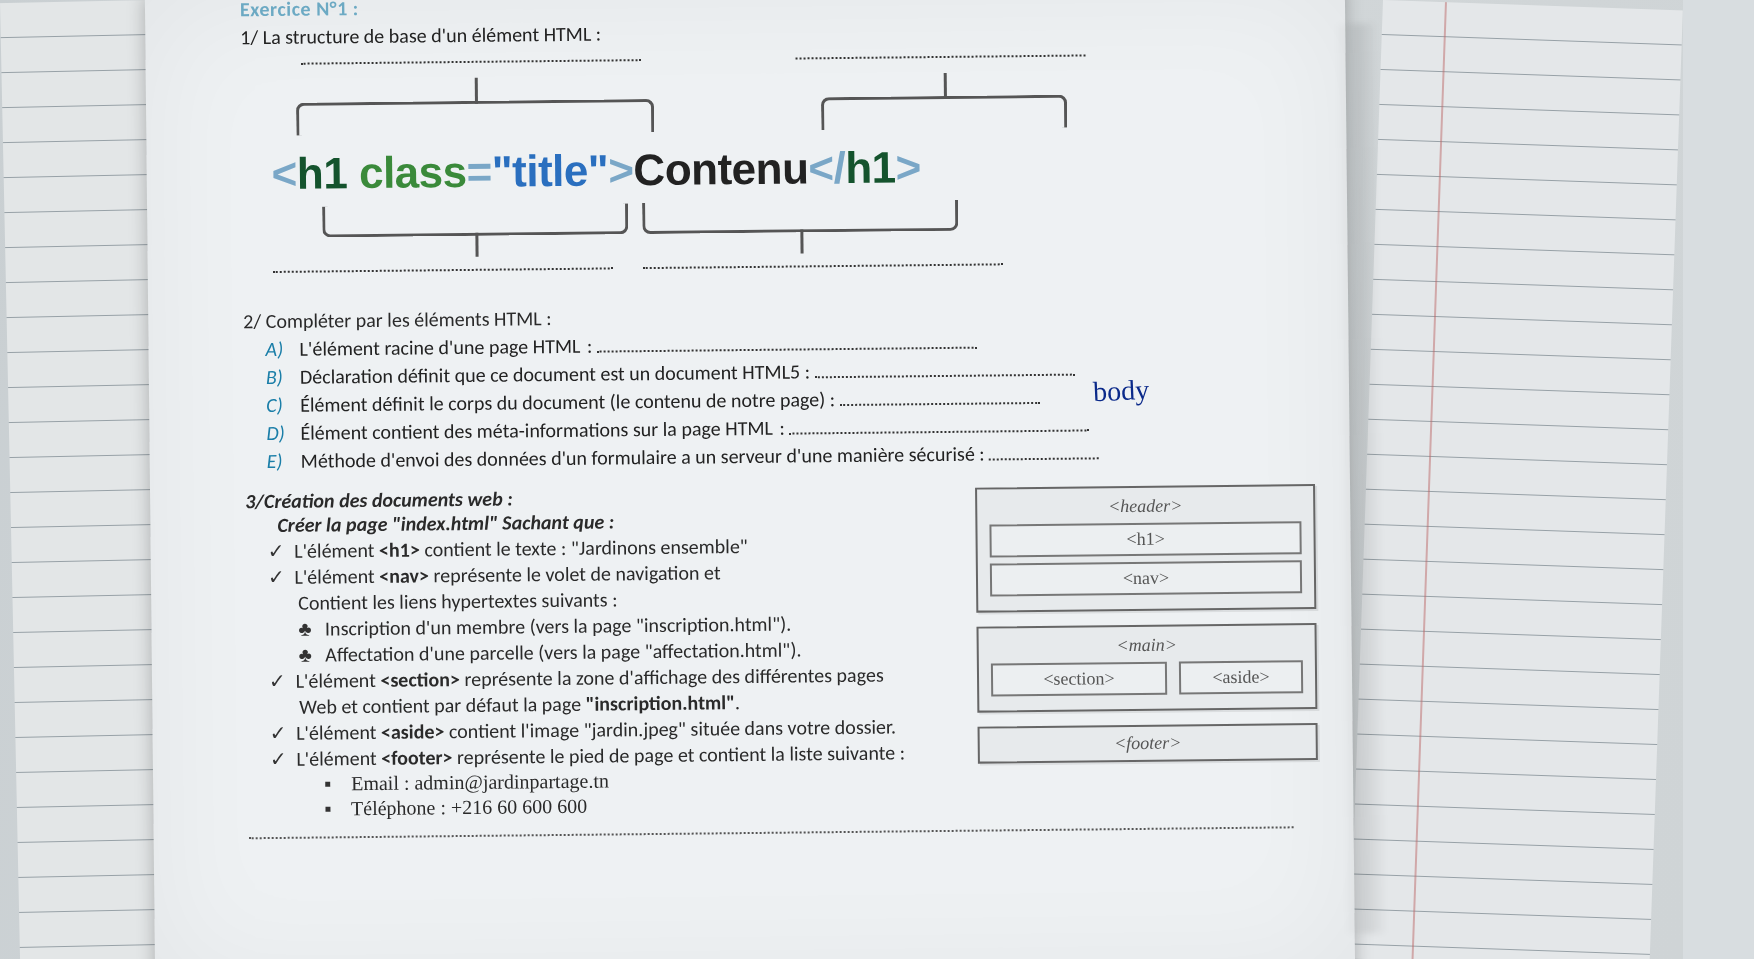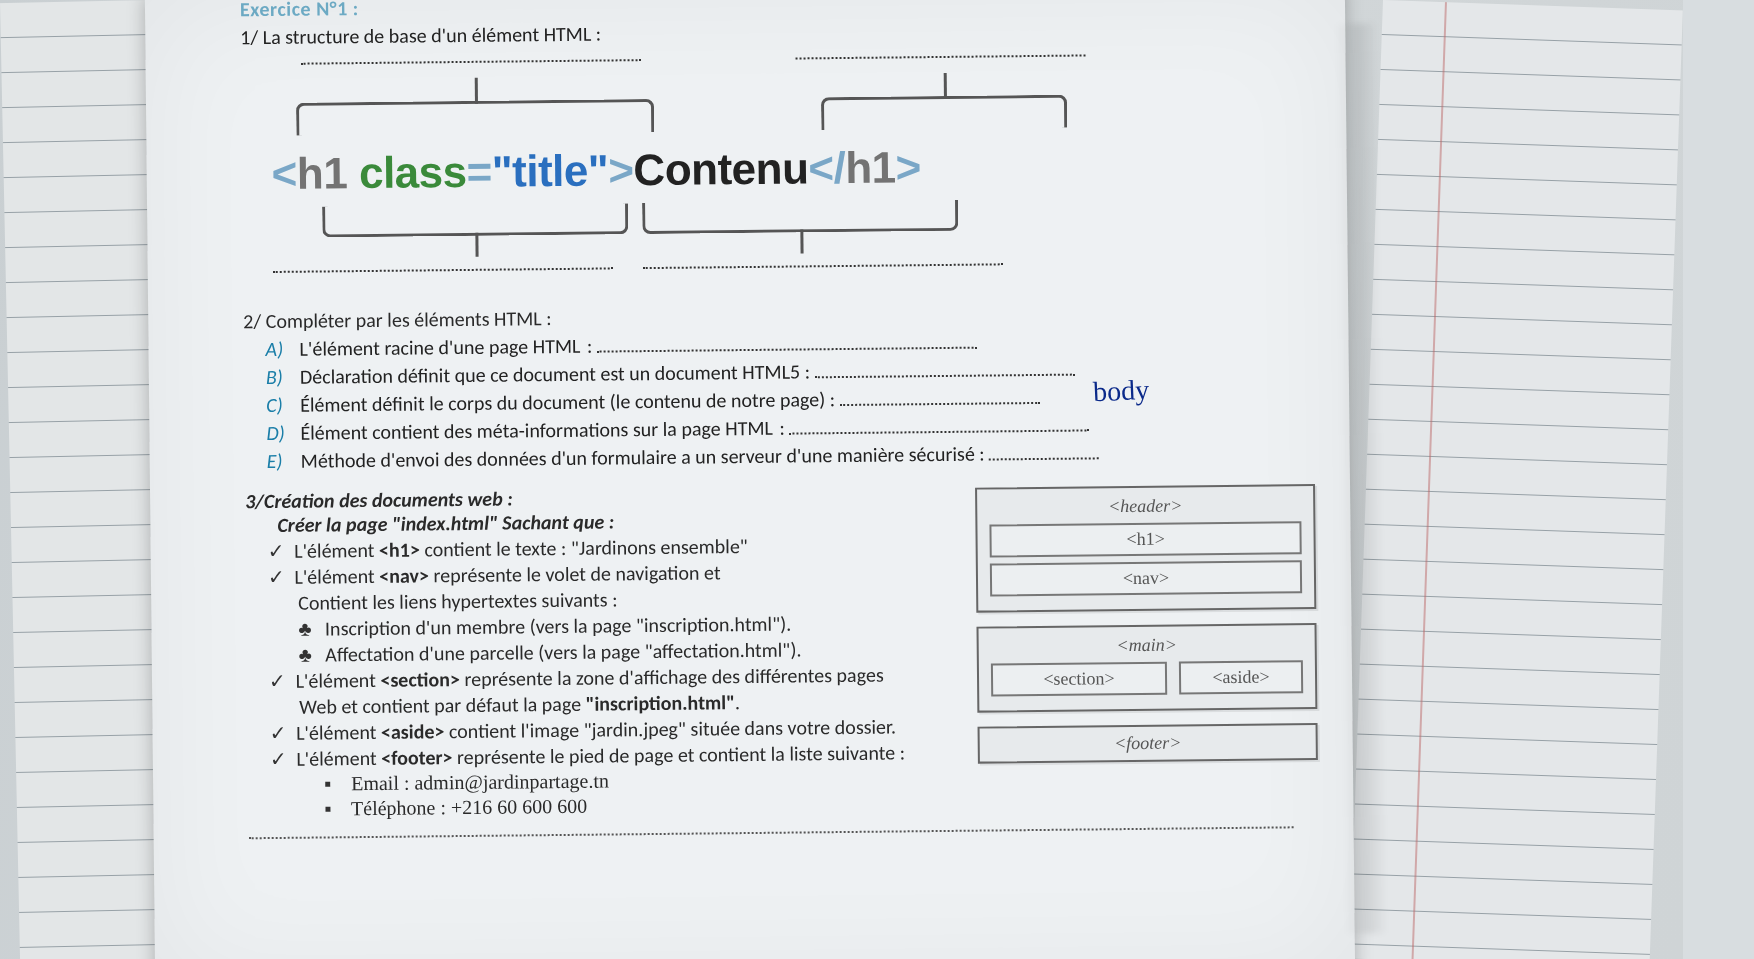--- a/index.html
+++ b/index.html
@@ -119,21 +119,21 @@
     position:absolute;
     left:30px;
     top:92px;
     font-family: "Arial", sans-serif;
     font-size: 44px;
     font-weight: 700;
     letter-spacing: -0.5px;
     white-space: nowrap;
   }
   .t-lt  { color:#7aa7c7; }          
-  .t-h1  { color:#737373; }          
+  .t-h1  { color:#14532d; }          
   .t-sp  { color:#888; }
   .t-cls { color:#3a8a3a; }          
   .t-eq  { color:#7aa7c7; }          
   .t-qv  { color:#2a6fbf; }          
   .t-gt  { color:#7aa7c7; }          
   .t-cnt { color:#222; }             
   .t-sl  { color:#7aa7c7; }          
 
   .bracket-bot1 {
     position:absolute; left:80px; top:150px; width:300px; height:28px;

